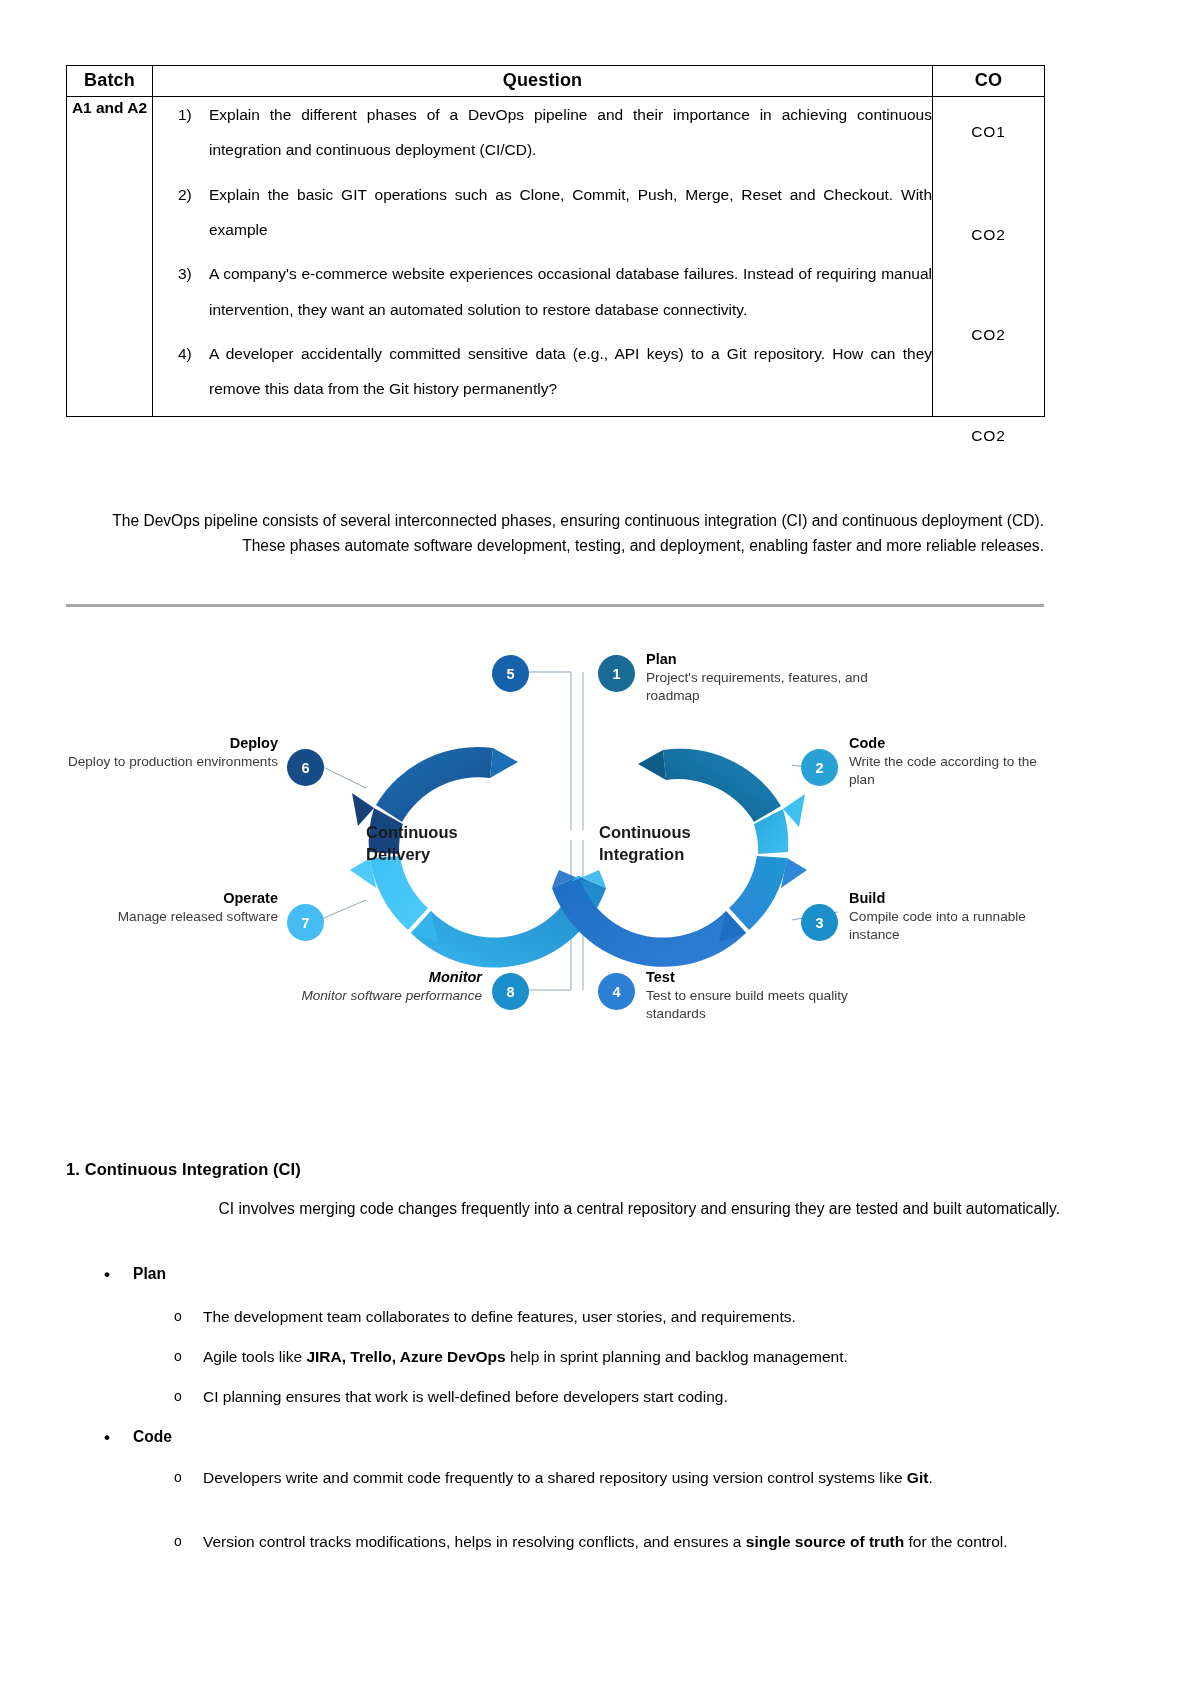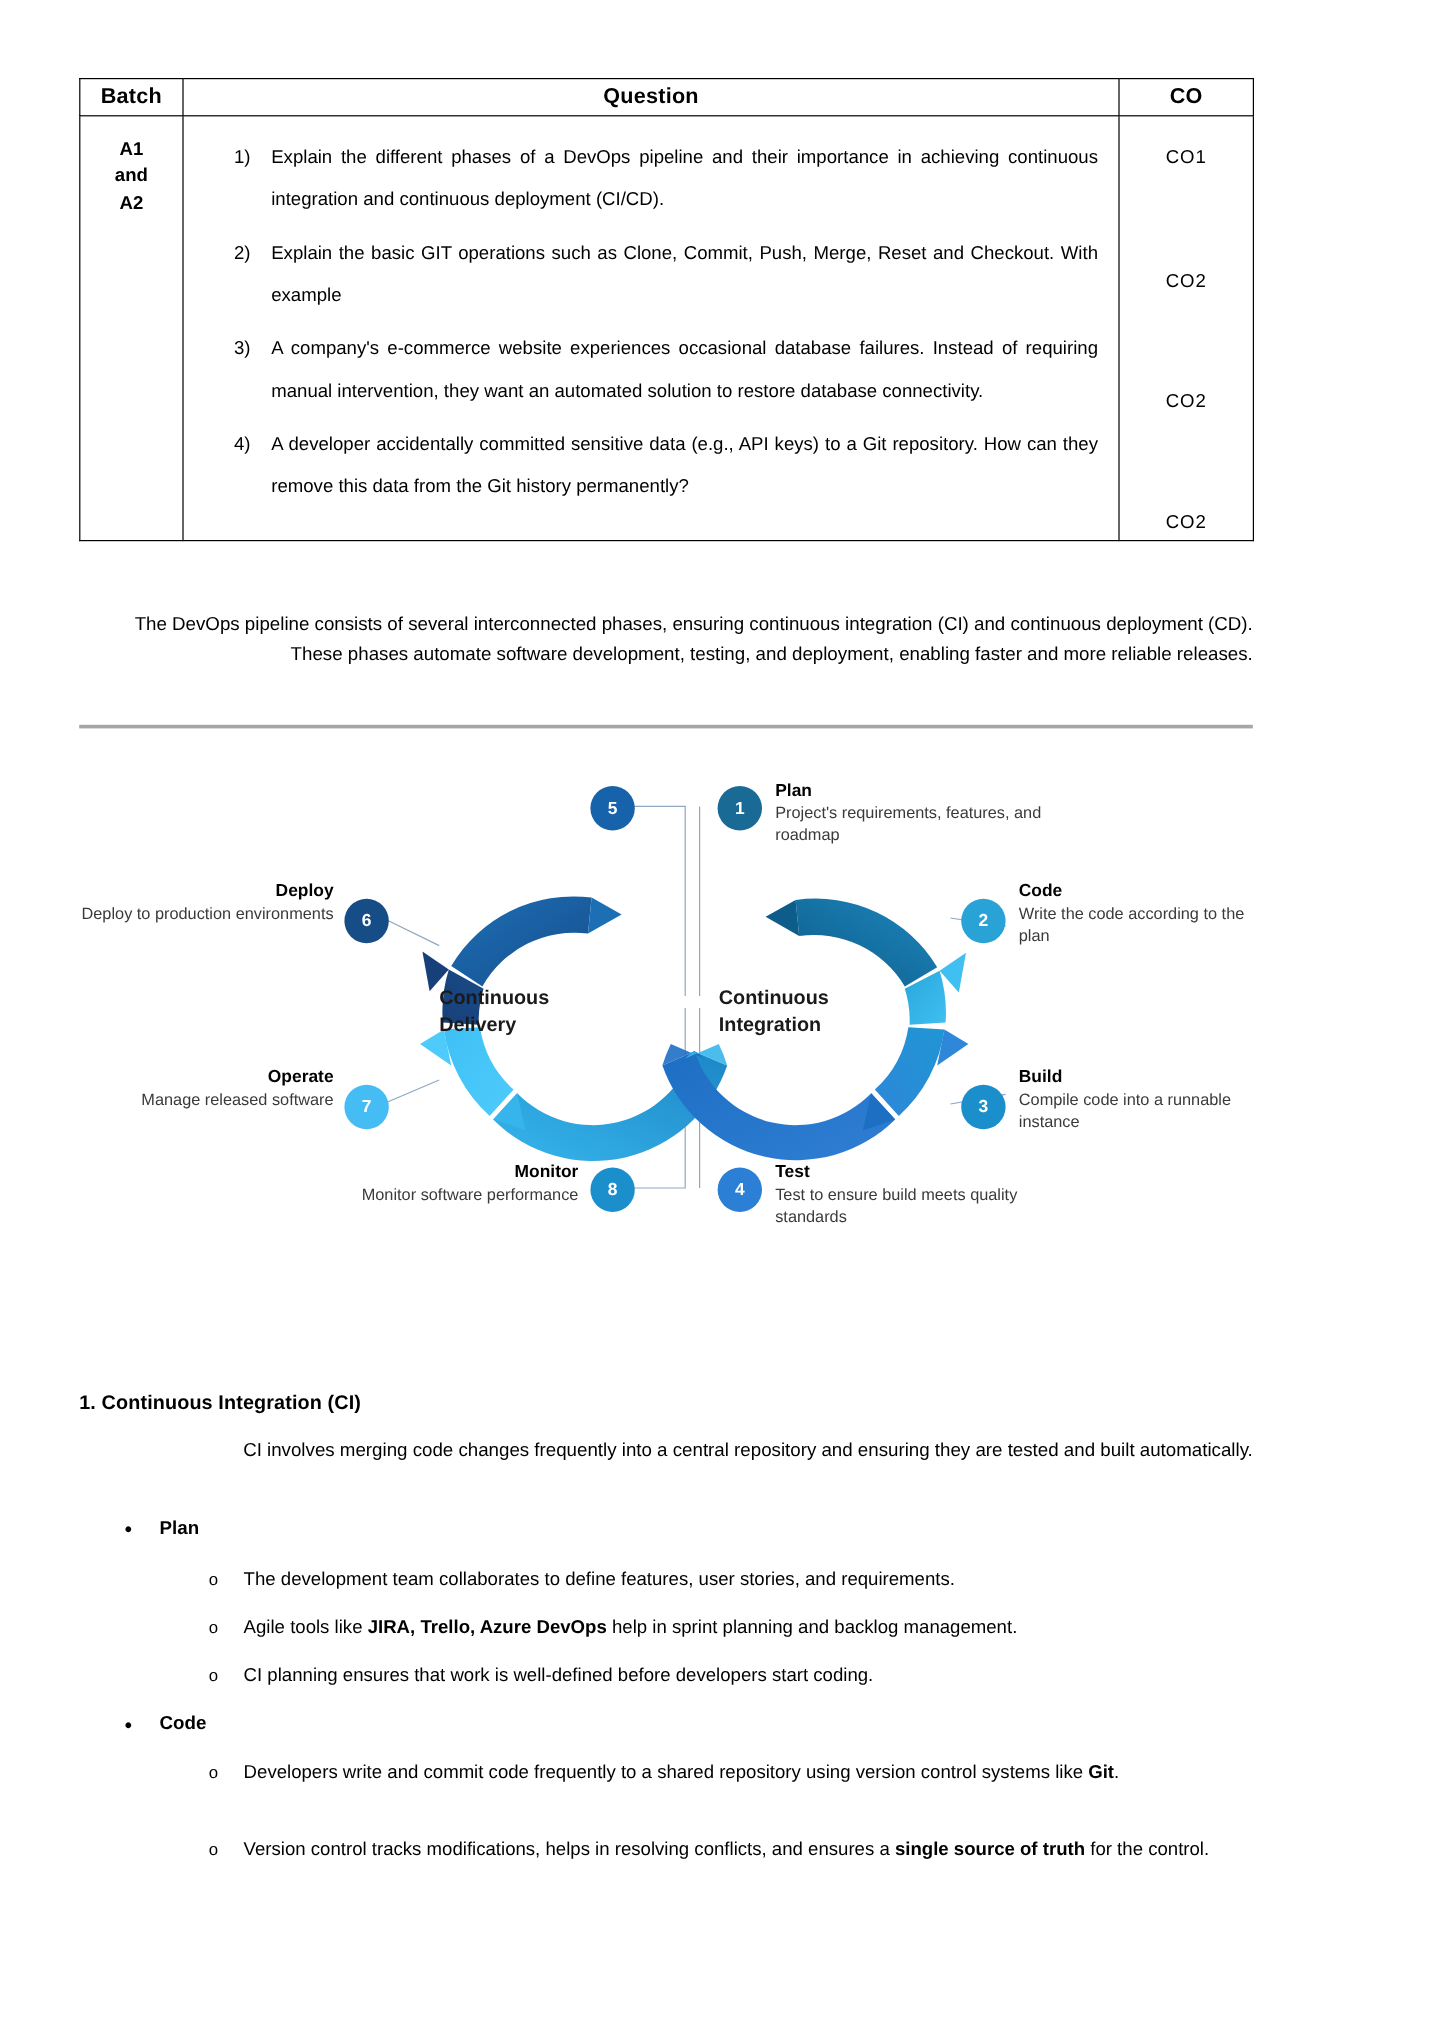--- a/index.html
+++ b/index.html
@@ -28,21 +28,21 @@
     position: absolute;
     left: 66px;
     top: 65px;
     width: 978px;
     border-collapse: collapse;
     table-layout: fixed;
   }
   .qtable td, .qtable th {
     border: 1.6px solid #000;
     vertical-align: top;
-    padding: 17px;
+    padding: 0;
   }
   .qtable th {
     text-align: center;
     font-weight: bold;
     font-size: 18px;
     padding: 4px 0 5px 0;
     letter-spacing: .2px;
   }
   .col-batch { width: 86px; }
   .col-q     { width: 780px; }
@@ -165,21 +165,21 @@
     position: absolute;
     font-size: 16.5px;
     font-weight: bold;
     color: #1a1a1a;
     text-align: left;
     line-height: 1.32;
   }
 
   
   #heading-ci { top: 1160px; font-size: 16.5px; }
-  #para-ci    { top: 1196px; }
+  #para-ci    { top: 1196px; margin-left: 16px; }
 
   .bullets {
     position: absolute;
     left: 66px;
     width: 978px;
   }
   .lvl1 {
     position: relative;
     padding-left: 67px;
     font-size: 15.6px;
@@ -370,21 +370,21 @@
     <div class="dg-label align-right" style="left:-10px; top:104px; width:222px;">
       <div class="dg-title">Deploy</div>
       <div class="dg-desc">Deploy to production environments</div>
     </div>
 
     <div class="dg-label align-right" style="left:-10px; top:259px; width:222px;">
       <div class="dg-title">Operate</div>
       <div class="dg-desc">Manage released software</div>
     </div>
 
-    <div class="dg-label align-right" style="left:180px; top:338px; width:236px;">
+    <div class="dg-label align-right" style="left:180px; top:338px; width:236px;font-style:italic;">
       <div class="dg-title">Monitor</div>
       <div class="dg-desc">Monitor software performance</div>
     </div>
 
     <div class="dg-label align-left" style="left:580px; top:20px; width:260px;">
       <div class="dg-title">Plan</div>
       <div class="dg-desc">Project's requirements, features, and roadmap</div>
     </div>
 
     <div class="dg-label align-left" style="left:783px; top:104px; width:205px;">

